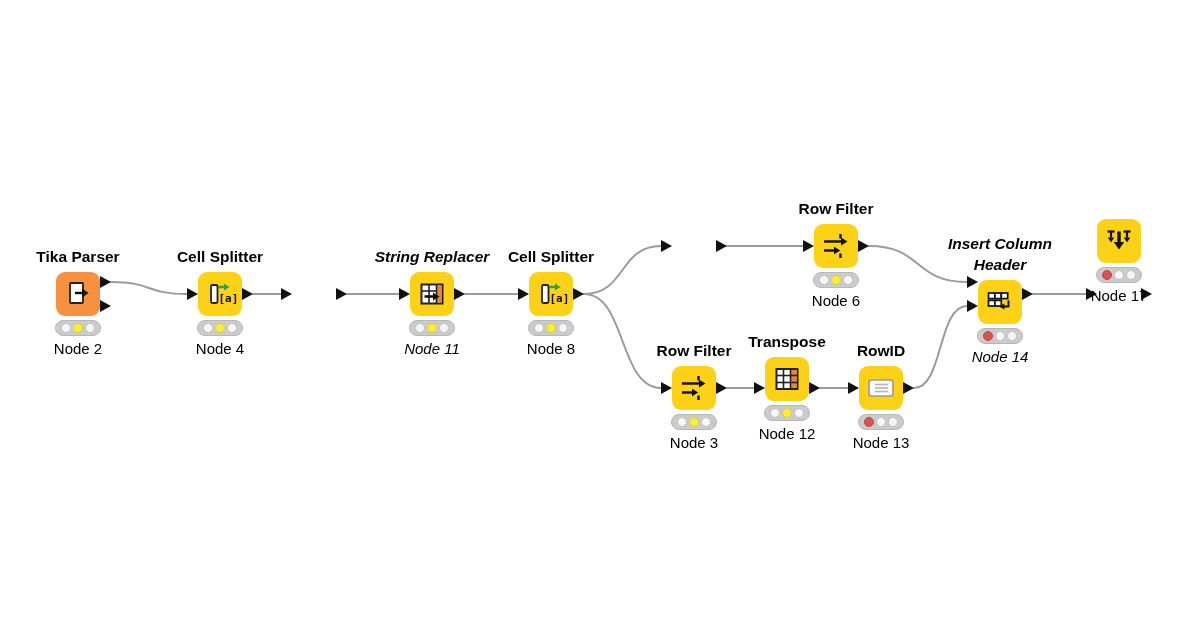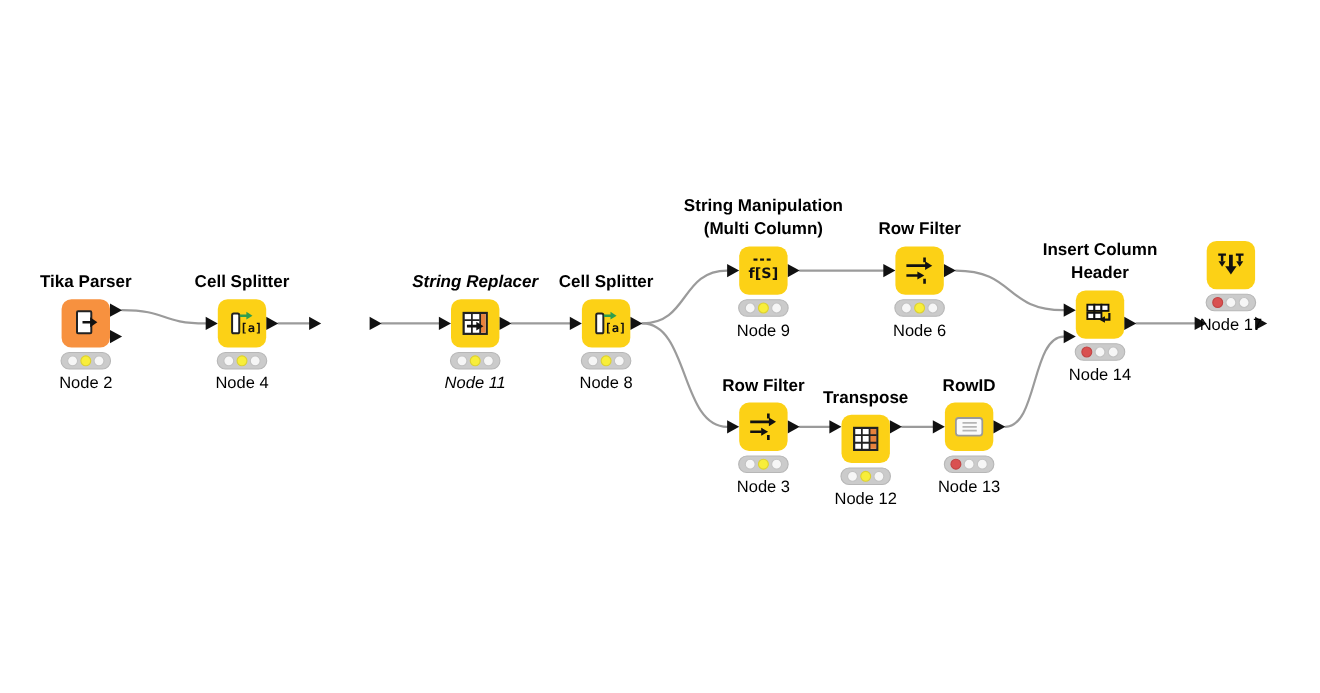--- a/index.html
+++ b/index.html
@@ -176,40 +176,20 @@
           <text x="20.5" y="30" font-size="11" font-weight="bold" fill="#111" font-family="'DejaVu Sans Mono',monospace">[a]</text>
         </svg>
       </div>
       <div class="traffic" style="background:#cbcbcb;border:1px solid #b7b7b7;">
         <span class="dot off" style="background:#f6f6f6;border:1px solid #c2c2c2;"></span>
         <span class="dot yellow" style="background:#f8ee3a;border:1px solid #ddd12f;"></span>
         <span class="dot off" style="background:#f6f6f6;border:1px solid #c2c2c2;"></span>
       </div>
       <div class="node-name">Node 8</div>
     </div>
-    <div class="node" style="left:609px;top:171px;">
-      <div class="node-title">String Manipulation
-(Multi Column)</div>
-      <div class="node-icon" style="background:#fcd116;">
-        <svg width="44" height="44" viewBox="0 0 44 44" xmlns="http://www.w3.org/2000/svg">
-          <g fill="#111">
-            <rect x="13" y="11" width="3.6" height="2"></rect>
-            <rect x="19" y="11" width="3.6" height="2"></rect>
-            <rect x="25" y="11" width="3.6" height="2"></rect>
-          </g>
-          <text x="22" y="28.5" font-size="13" font-weight="bold" fill="#111" text-anchor="middle" font-family="'DejaVu Sans',sans-serif">f[S]</text>
-        </svg>
-      </div>
-      <div class="traffic" style="background:#cbcbcb;border:1px solid #b7b7b7;">
-        <span class="dot off" style="background:#f6f6f6;border:1px solid #c2c2c2;"></span>
-        <span class="dot yellow" style="background:#f8ee3a;border:1px solid #ddd12f;"></span>
-        <span class="dot off" style="background:#f6f6f6;border:1px solid #c2c2c2;"></span>
-      </div>
-      <div class="node-name">Node 9</div>
-    </div>
     <div class="node" style="left:751px;top:171px;">
       <div class="node-title">Row Filter</div>
       <div class="node-icon" style="background:#fcd116;">
         <svg width="44" height="44" viewBox="0 0 44 44" xmlns="http://www.w3.org/2000/svg">
           <g stroke="#111" stroke-width="2.4" fill="none">
             <line x1="26.5" y1="10" x2="26.5" y2="14.5"></line>
             <line x1="26.5" y1="29.5" x2="26.5" y2="34"></line>
             <line x1="10" y1="17.5" x2="28" y2="17.5"></line>
             <line x1="10" y1="26.5" x2="20.5" y2="26.5"></line>
           </g>
@@ -238,21 +218,21 @@
           <path d="M20,22.8 L26.3,26.5 L20,30.2 Z" fill="#111"></path>
         </svg>
       </div>
       <div class="traffic" style="background:#cbcbcb;border:1px solid #b7b7b7;">
         <span class="dot off" style="background:#f6f6f6;border:1px solid #c2c2c2;"></span>
         <span class="dot yellow" style="background:#f8ee3a;border:1px solid #ddd12f;"></span>
         <span class="dot off" style="background:#f6f6f6;border:1px solid #c2c2c2;"></span>
       </div>
       <div class="node-name">Node 3</div>
     </div>
-    <div class="node" style="left:702px;top:324px;">
+    <div class="node" style="left:702px;top:304px;">
       <div class="node-title">Transpose</div>
       <div class="node-icon" style="background:#fcd116;">
         <svg width="44" height="44" viewBox="0 0 44 44" xmlns="http://www.w3.org/2000/svg">
           <rect x="11.5" y="12" width="21" height="20" fill="#fff" stroke="#222" stroke-width="2"></rect>
           <rect x="25.5" y="13" width="6" height="18" fill="#e8823c"></rect>
           <line x1="18.5" y1="12" x2="18.5" y2="32" stroke="#222" stroke-width="1.6"></line>
           <line x1="25.5" y1="12" x2="25.5" y2="32" stroke="#222" stroke-width="1.6"></line>
           <line x1="12" y1="18.5" x2="32" y2="18.5" stroke="#222" stroke-width="1.6"></line>
           <line x1="12" y1="25.5" x2="32" y2="25.5" stroke="#222" stroke-width="1.6"></line>
         </svg>
@@ -276,21 +256,21 @@
           </g>
         </svg>
       </div>
       <div class="traffic" style="background:#cbcbcb;border:1px solid #b7b7b7;">
         <span class="dot red" style="background:#d95151;border:1px solid #c24444;"></span>
         <span class="dot off" style="background:#f6f6f6;border:1px solid #c2c2c2;"></span>
         <span class="dot off" style="background:#f6f6f6;border:1px solid #c2c2c2;"></span>
       </div>
       <div class="node-name">Node 13</div>
     </div>
-    <div class="node" style="left:915px;top:211px;">
+    <div class="node" style="left:915px;top:227px;font-style:italic;">
       <div class="node-title">Insert Column
 Header</div>
       <div class="node-icon" style="background:#fcd116;">
         <svg width="44" height="44" viewBox="0 0 44 44" xmlns="http://www.w3.org/2000/svg">
           <g fill="#fff" stroke="#111" stroke-width="1.7">
             <rect x="10.5" y="13" width="6.4" height="5.6"></rect>
             <rect x="16.9" y="13" width="6.4" height="5.6"></rect>
             <rect x="23.3" y="13" width="6.4" height="5.6"></rect>
             <rect x="10.5" y="20.4" width="6.4" height="5.6"></rect>
             <rect x="16.9" y="20.4" width="6.4" height="5.6"></rect>

